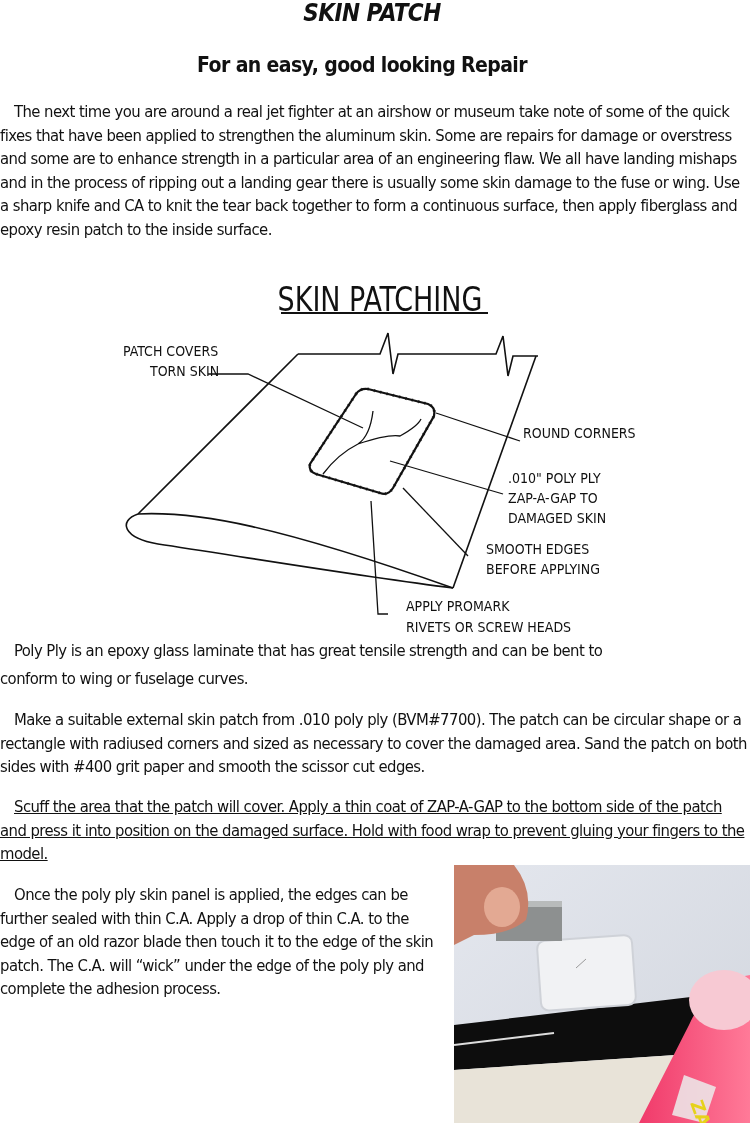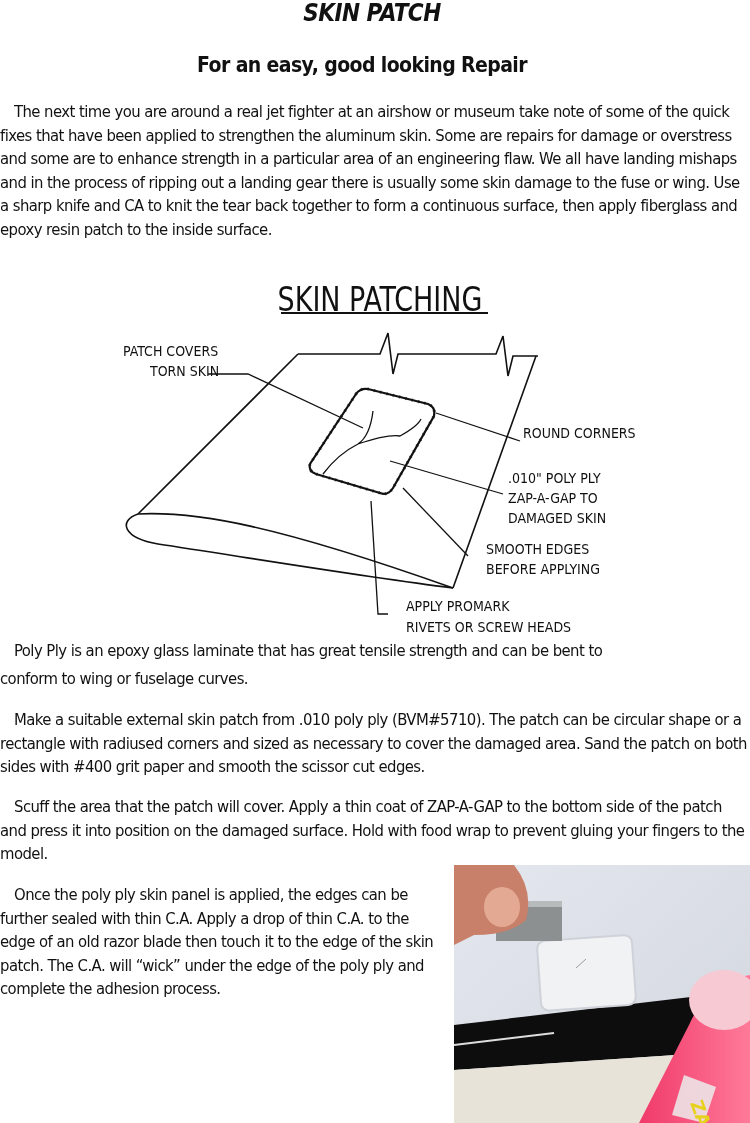--- a/index.html
+++ b/index.html
@@ -10,21 +10,21 @@
            font-family: "DejaVu Sans Condensed", "DejaVu Sans", sans-serif; letter-spacing: -0.5px; }
   .subtitle { position: absolute; top: 52px; left: 0; width: 724px; text-align: center;
               font-size: 21px; font-weight: bold; line-height: 26px;
               font-family: "DejaVu Sans Condensed", "DejaVu Sans", sans-serif; letter-spacing: -0.6px; }
   .para { position: absolute; left: 0; font-size: 16.5px; line-height: 23.5px;
           font-family: "DejaVu Sans Condensed", "DejaVu Sans", sans-serif; letter-spacing: -0.55px;
           margin: 0; text-indent: 14px; }
   #p1 { top: 100px; width: 750px; }
   #p2 { top: 637px; width: 636px; line-height: 28px; }
   #p3 { top: 708px; width: 750px; }
-  #p4 { top: 795px; width: 750px; }
+  #p4 { top: 795px; width: 750px; text-decoration: underline; }
   #p5 { top: 883px; width: 440px; }
   .diagram { position: absolute; left: 118px; top: 276px; width: 525px; height: 362px; }
   .diagram text { font-family: "DejaVu Sans Condensed", "DejaVu Sans", sans-serif; fill: #111; }
   .photo { position: absolute; left: 454px; top: 865px; width: 296px; height: 258px; overflow: hidden; }
 </style>
 </head>
 <body>
 
 <div class="title">SKIN PATCH</div>
 <div class="subtitle">For an easy, good looking Repair</div>
@@ -59,21 +59,21 @@
     <text x="390" y="227" font-size="14">ZAP-A-GAP TO</text>
     <text x="390" y="247" font-size="14">DAMAGED SKIN</text>
     <text x="368" y="278" font-size="14">SMOOTH EDGES</text>
     <text x="368" y="298" font-size="14">BEFORE APPLYING</text>
     <text x="288" y="335" font-size="14">APPLY PROMARK</text>
     <text x="288" y="356" font-size="14">RIVETS OR SCREW HEADS</text>
   </svg>
 </div>
 
 <p class="para" id="p2">Poly Ply is an epoxy glass laminate that has great tensile strength and can be bent to conform to wing or fuselage curves.</p>
-<p class="para" id="p3">Make a suitable external skin patch from .010 poly ply (BVM#5710). The patch can be circular shape or a rectangle with radiused corners and sized as necessary to cover the damaged area. Sand the patch on both sides with #400 grit paper and smooth the scissor cut edges.</p>
+<p class="para" id="p3">Make a suitable external skin patch from .010 poly ply (BVM#7700). The patch can be circular shape or a rectangle with radiused corners and sized as necessary to cover the damaged area. Sand the patch on both sides with #400 grit paper and smooth the scissor cut edges.</p>
 <p class="para" id="p4">Scuff the area that the patch will cover. Apply a thin coat of ZAP-A-GAP to the bottom side of the patch and press it into position on the damaged surface. Hold with food wrap to prevent gluing your fingers to the model.</p>
 <p class="para" id="p5">Once the poly ply skin panel is applied, the edges can be further sealed with thin C.A. Apply a drop of thin C.A. to the edge of an old razor blade then touch it to the edge of the skin patch. The C.A. will “wick” under the edge of the poly ply and complete the adhesion process.</p>
 
 <div class="photo">
   <svg width="296" height="258" viewBox="0 0 296 258" xmlns="http://www.w3.org/2000/svg">
     <defs>
       <linearGradient id="wing" x1="0" y1="0" x2="1" y2="1">
         <stop offset="0" stop-color="#e4e7ee"></stop>
           <stop offset="1" stop-color="#d2d6de"></stop>
       </linearGradient>

